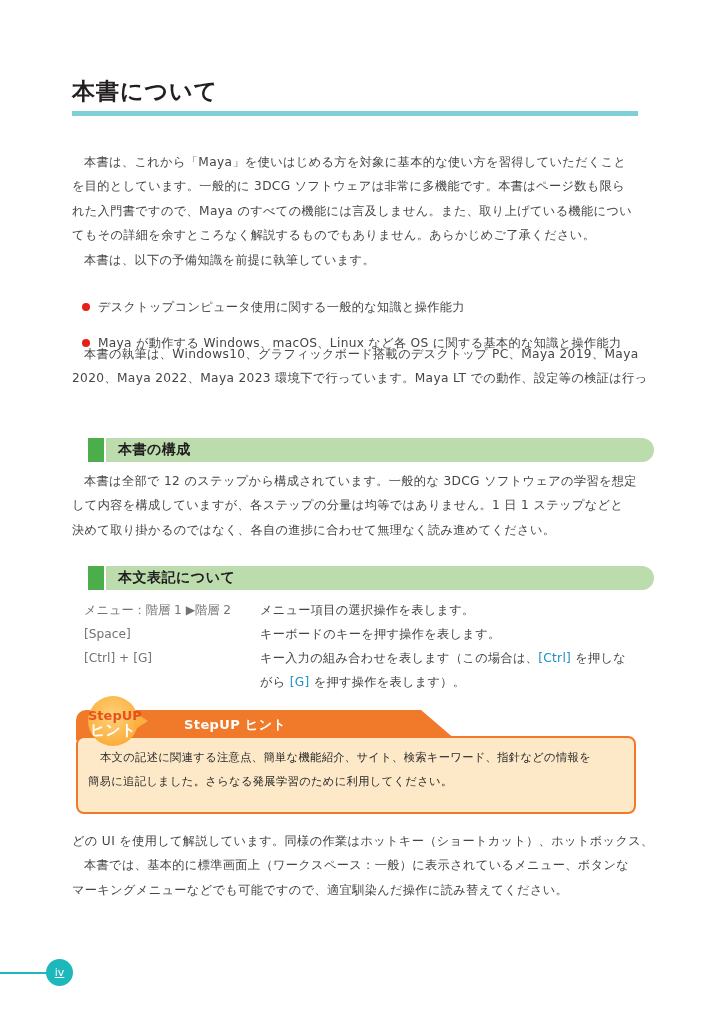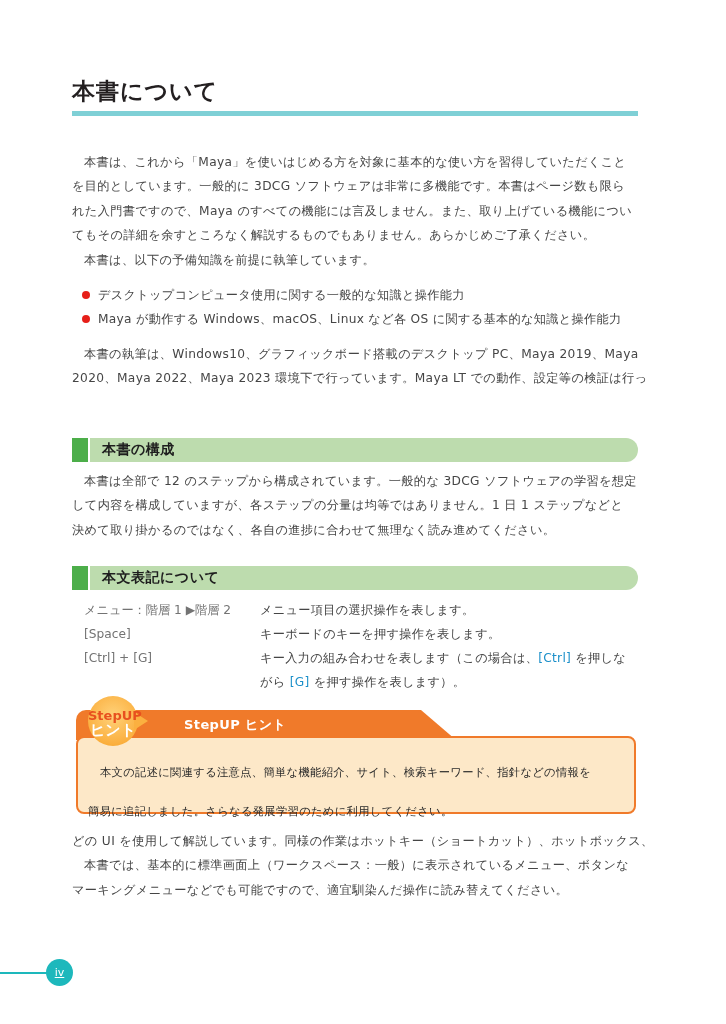--- a/index.html
+++ b/index.html
@@ -17,25 +17,25 @@
     background: #7fd0d6;
   }
   .para {
     position: absolute; left: 72px; width: 566px;
     font-size: 12.2px; line-height: 24.4px; color: #454545;
     text-align: justify; letter-spacing: 0.35px;
   }
   .para .line { display: block; white-space: nowrap; }
   .indent { padding-left: 12px; }
   .bullets { position: absolute; left: 82px; top: 283px; font-size: 12.2px; line-height: 24px; color: #454545; }
-  .bullet-item { display: flex; align-items: center; white-space: nowrap; letter-spacing: 0.3px; }
+  .bullet-item { display: flex; align-items: center; white-space: nowrap; letter-spacing: 0.3px; margin-top: 12px; }
   .dot { width: 8px; height: 8px; border-radius: 50%; background: #e61f19; margin-right: 8px; flex: none; }
 
   .section-head {
-    position: absolute; left: 72px; width: 566px; height: 24px;
+    position: absolute; left: 88px; width: 566px; height: 24px;
   }
   .section-head .bar { position: absolute; left: 0; top: 0; width: 16px; height: 24px; background: #4cae4a; }
   .section-head .pill {
     position: absolute; left: 18px; top: 0; right: 0; height: 24px;
     background: #bddcae; border-radius: 0 12px 12px 0;
   }
   .section-head .label {
     position: absolute; left: 30px; top: 3px; font-size: 14px; font-weight: bold; color: #1e1e1e; letter-spacing: 0.5px;
   }
 
@@ -70,21 +70,21 @@
     position: absolute; width: 50px; text-align: center; color: #e8501e; font-weight: bold;
   }
   .hint-badge .t1 { top: 12px; font-size: 13px; }
   .hint-badge .t2 { top: 25px; font-size: 15px; color: #ffffff; }
   .hint-title {
     position: absolute; left: 108px; top: 20px; color: #ffffff; font-weight: bold; font-size: 13px; letter-spacing: 0.4px;
   }
   .hint-text {
     position: absolute; left: 12px; top: 50px; width: 540px; font-size: 11.3px; line-height: 24px; color: #2a2a2a; letter-spacing: 0.3px;
   }
-  .hint-text .line { display: block; white-space: nowrap; margin-top: 15px; }
+  .hint-text .line { display: block; white-space: nowrap; }
 
   .footer-line { position: absolute; left: 0; top: 972px; width: 50px; height: 2px; background: #1db8bc; }
   .page-num {
     position: absolute; left: 46px; top: 959px; width: 27px; height: 27px; border-radius: 50%;
     background: #1db8bc; color: #ffffff; font-size: 11px; text-align: center; line-height: 27px; text-decoration: underline;
   }
 </style>
 </head>
 <body>
 

